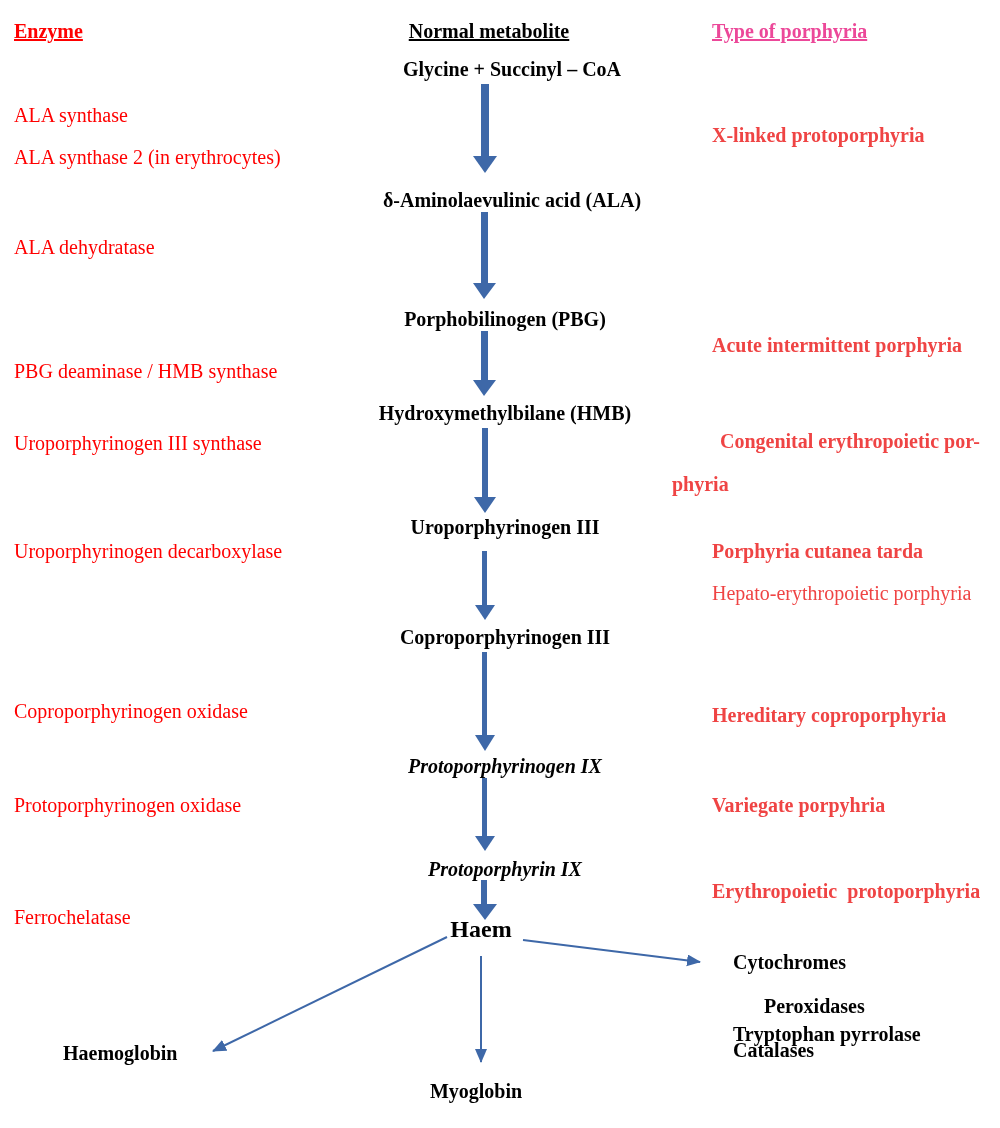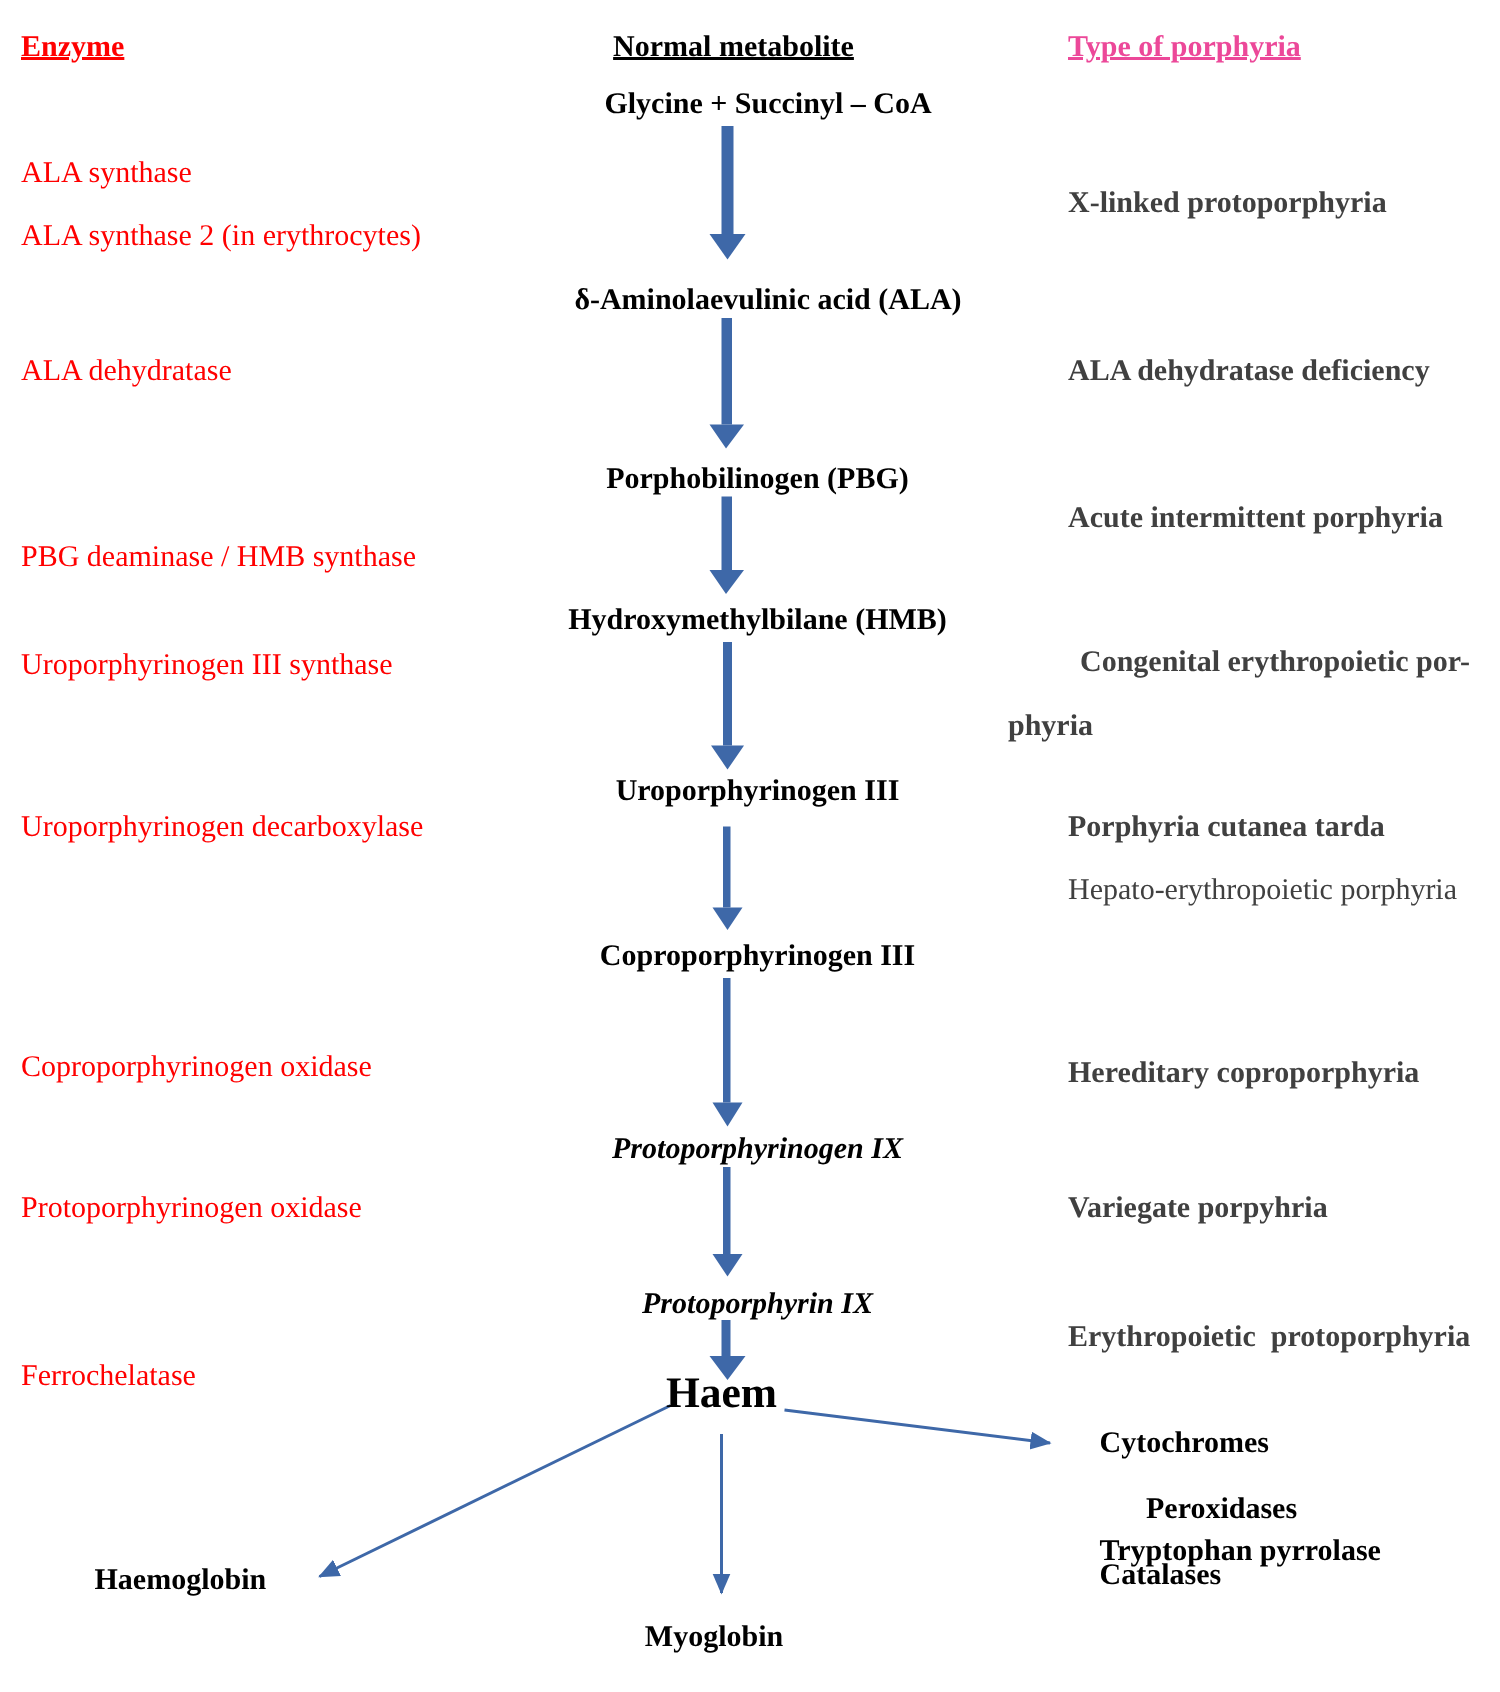--- a/index.html
+++ b/index.html
@@ -8,24 +8,24 @@
     width:1000px;height:1128px;
     background:#ffffff;
     font-family:Liberation Serif, serif;
     overflow:hidden;
   }
   .lbl{position:absolute;font-size:20px;line-height:23px;white-space:pre;color:#000;}
   .hdr{font-weight:bold;text-decoration:underline;}
   .enzyme{color:#ff0000;font-weight:normal;}
   .metab{font-weight:bold;color:#000;}
   .center{transform:translateX(-50%);}
-  .porph{color:#404040;font-weight:bold;}
+  .porph{color:#ef4444;font-weight:bold;}
   .porph.regular{font-weight:normal;}
   .italic{font-style:italic;}
-  .haem{font-size:29px;font-weight:bold;text-align:right;}
+  .haem{font-size:24px;font-weight:bold;text-align:right;}
   .product{font-weight:bold;color:#000;}
   svg#arrows{position:absolute;left:0;top:0;pointer-events:none;}
 </style>
 </head>
 <body>
 
 <div id="canvas">
 
   <svg id="arrows" width="1000" height="1128" viewBox="0 0 1000 1128">
     <defs>
@@ -94,21 +94,20 @@
   <div class="lbl metab center" style="left:512px;top:189px;">δ-Aminolaevulinic acid (ALA)</div>
   <div class="lbl metab center" style="left:505px;top:308px;">Porphobilinogen (PBG)</div>
   <div class="lbl metab center" style="left:505px;top:402px;">Hydroxymethylbilane (HMB)</div>
   <div class="lbl metab center" style="left:505px;top:516px;">Uroporphyrinogen III</div>
   <div class="lbl metab center" style="left:505px;top:626px;">Coproporphyrinogen III</div>
   <div class="lbl metab center italic" style="left:505px;top:755px;">Protoporphyrinogen IX</div>
   <div class="lbl metab center italic" style="left:505px;top:858px;">Protoporphyrin IX</div>
   <div class="lbl haem center" style="left:481px;top:918px;">Haem</div>
 
   <div class="lbl porph" style="left:712px;top:124px;">X-linked protoporphyria</div>
-  <div class="lbl porph" style="left:712px;top:236px;">ALA dehydratase deficiency</div>
   <div class="lbl porph" style="left:712px;top:334px;">Acute intermittent porphyria</div>
   <div class="lbl porph" style="left:720px;top:430px;">Congenital erythropoietic por-</div>
   <div class="lbl porph" style="left:672px;top:473px;">phyria</div>
   <div class="lbl porph" style="left:712px;top:540px;">Porphyria cutanea tarda</div>
   <div class="lbl porph regular" style="left:712px;top:582px;">Hepato-erythropoietic porphyria</div>
   <div class="lbl porph" style="left:712px;top:704px;">Hereditary coproporphyria</div>
   <div class="lbl porph" style="left:712px;top:794px;">Variegate porpyhria</div>
   <div class="lbl porph" style="left:712px;top:880px;">Erythropoietic  protoporphyria</div>
 
   <div class="lbl product" style="left:63px;top:1042px;">Haemoglobin</div>

